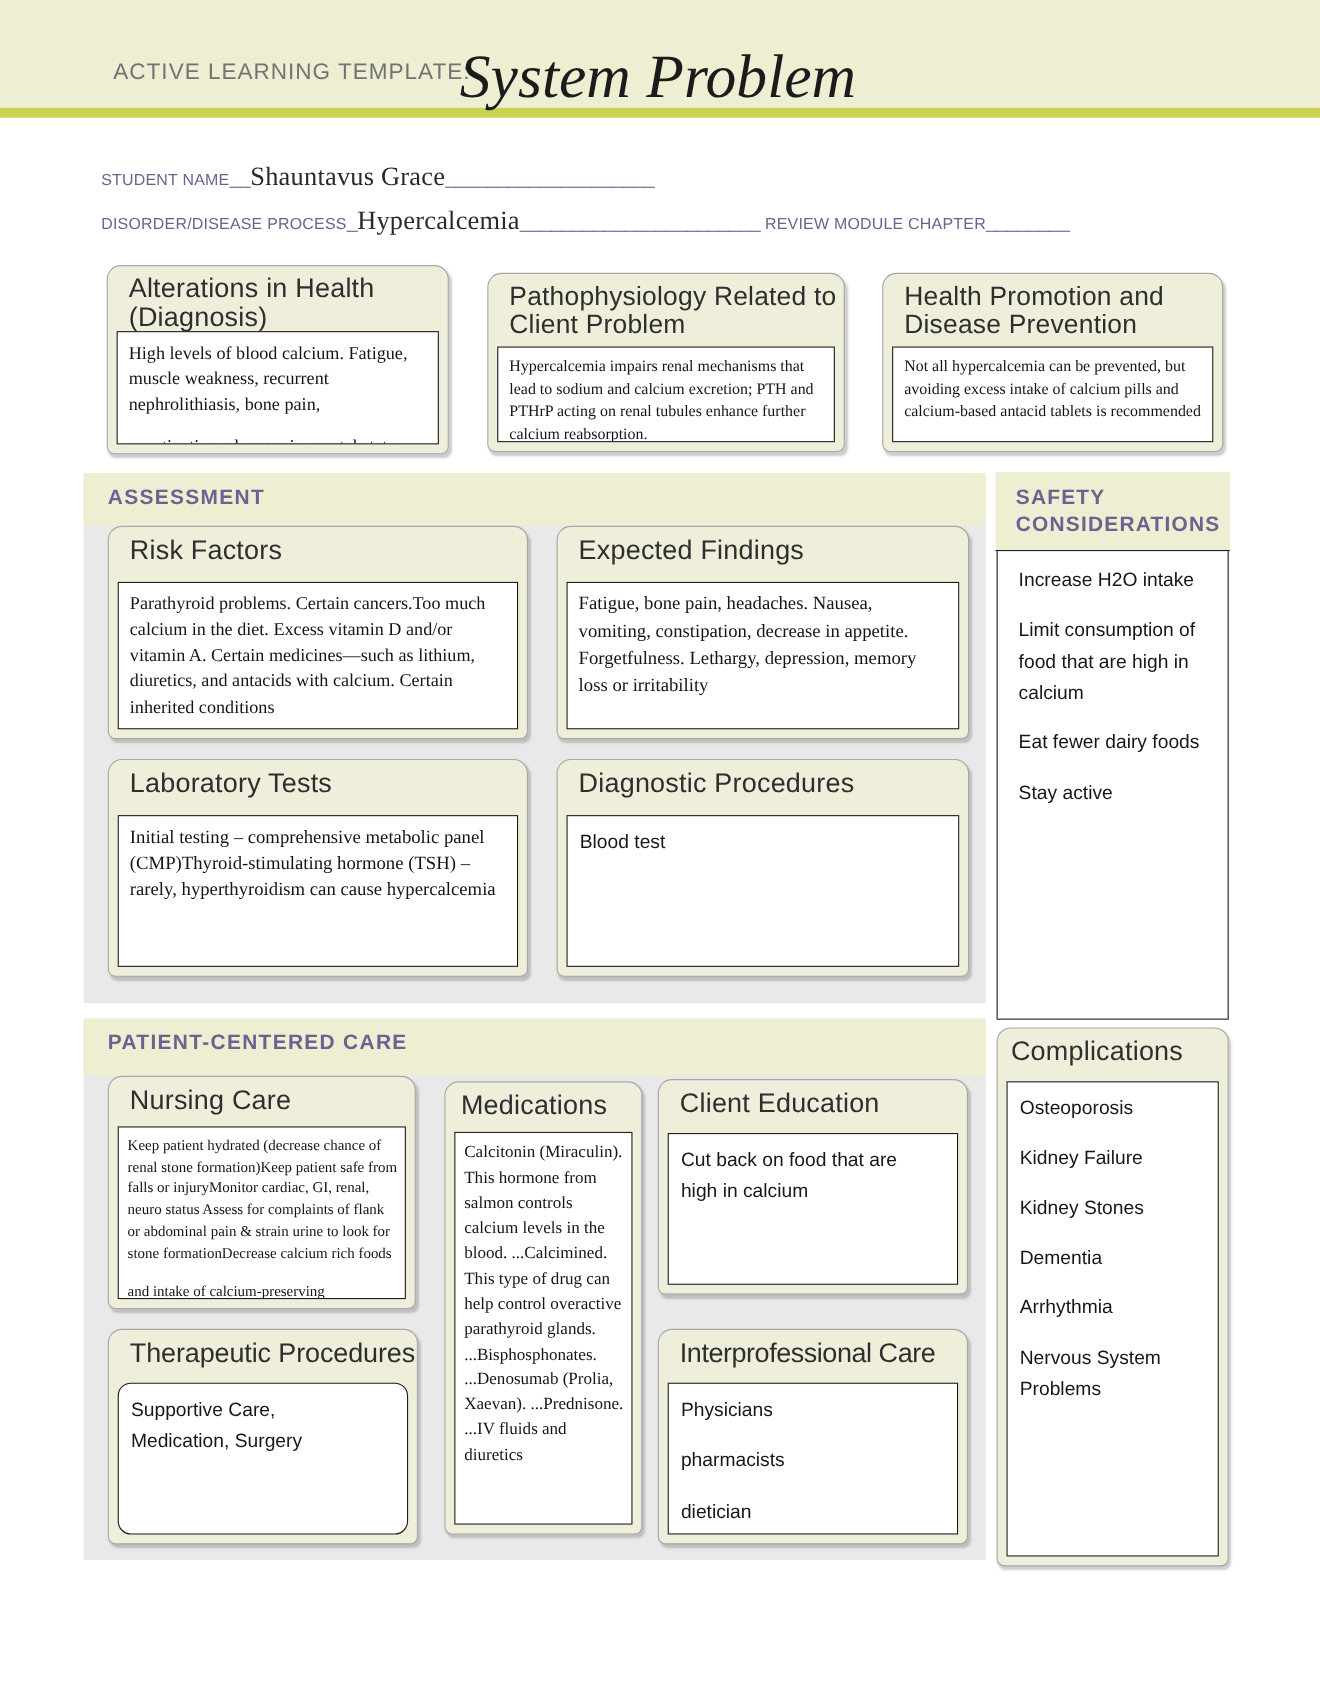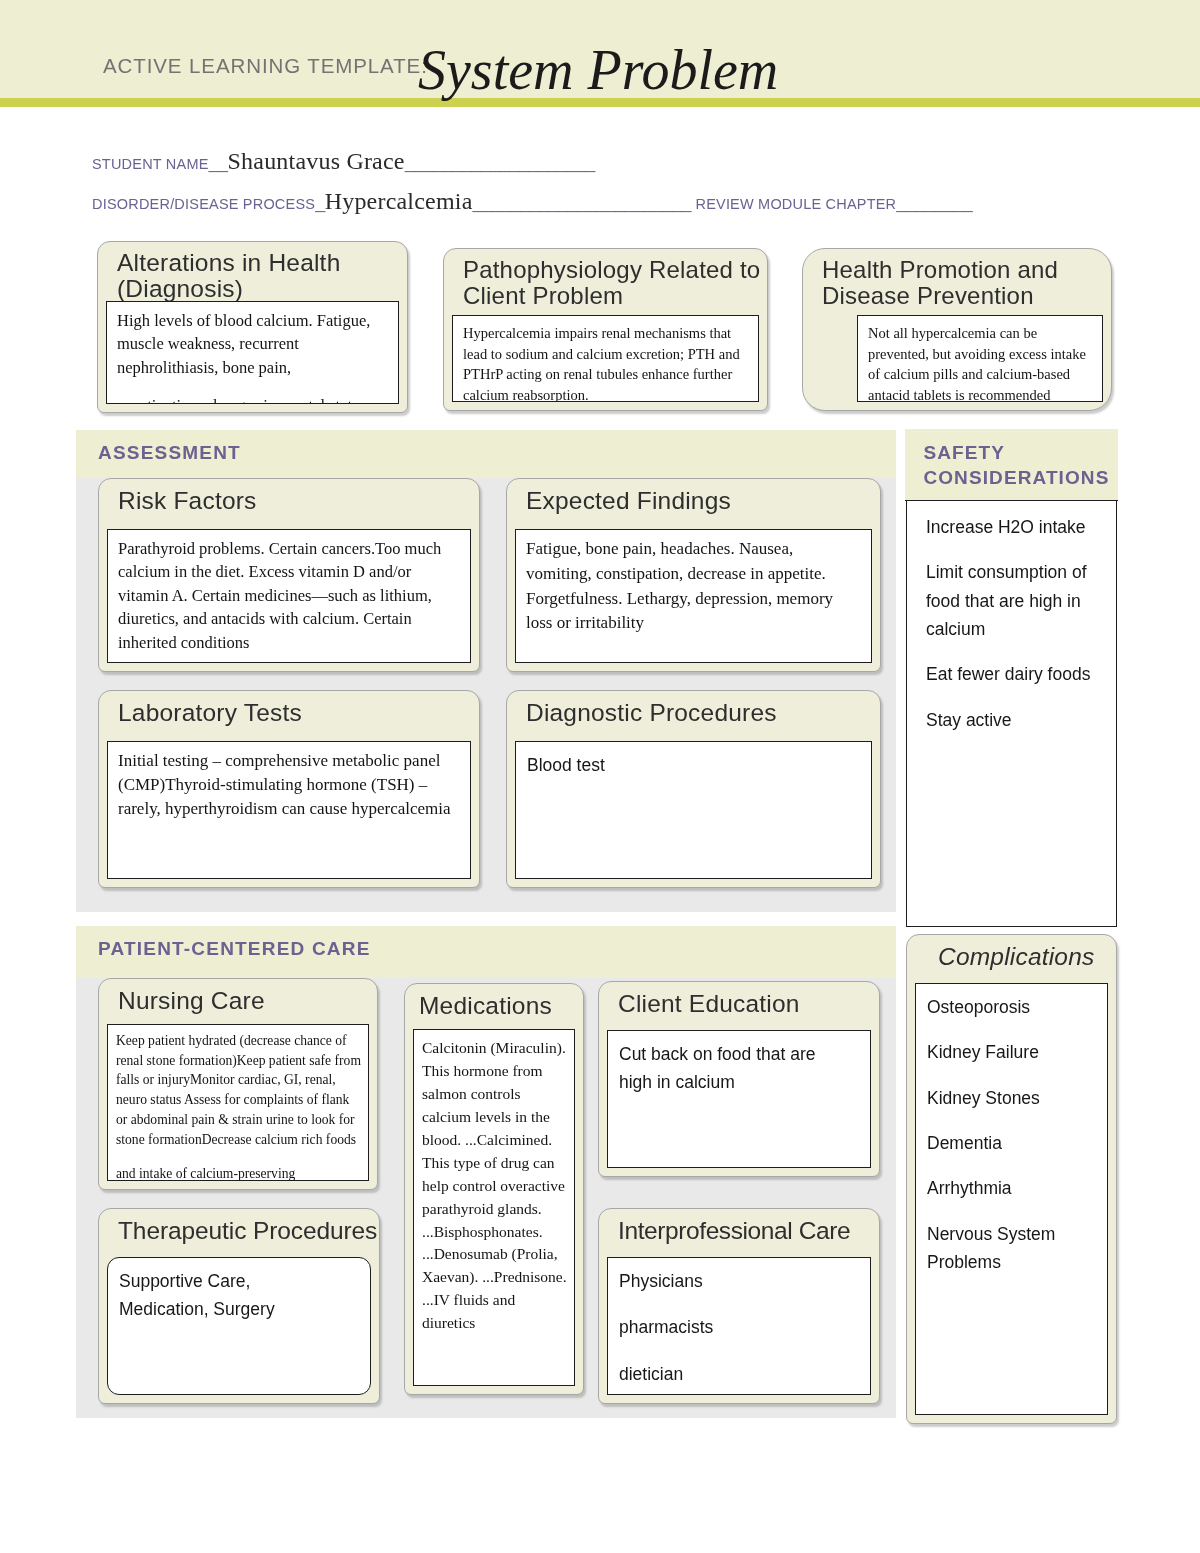--- a/index.html
+++ b/index.html
@@ -123,22 +123,22 @@
     padding: 9px 28px 4px 11px;
   }
   .body-sans p, .body-serif p { margin: 0 0 14px 0; }
   .body-sans p:last-child, .body-serif p:last-child { margin-bottom: 0; margin-top: 15px; }
 
   
   #card-alterations { left: 97px; top: 241px; width: 311px; height: 172px; }
   #card-alterations .card-body { top: 59px; }
   #card-patho { left: 443px; top: 248px; width: 325px; height: 163px; }
   #card-patho .card-body { top: 66px; }
-  #card-health { left: 802px; top: 248px; width: 310px; height: 163px; border-radius: 23px; }
-  #card-health .card-body { top: 66px; margin-left: 46px; }
+  #card-health { left: 802px; top: 248px; width: 310px; height: 163px; }
+  #card-health .card-body { top: 66px; }
 
   #card-patho .card-title, #card-health .card-title { font-size: 24px; }
   #card-patho .body-serif, #card-health .body-serif { font-size: 14.5px; line-height: 1.42; }
 
   
   .panel {
     position: absolute;
     box-sizing: border-box;
     background: #e9e9e9;
   }
@@ -182,21 +182,21 @@
     font-size: 17.5px;
     line-height: 1.62;
     color: #171717;
     padding: 12px 10px 0 19px;
   }
   #panel-safety .safety-body p { margin: 0 0 17px 0; }
 
   #card-complications {
     left: 906px; top: 934px; width: 211px; height: 490px;
   }
-  #card-complications .card-title { font-size: 24.5px; padding-left: 31px; font-style: italic; }
+  #card-complications .card-title { font-size: 24.5px; padding-left: 12px; }
   #card-complications .card-body { top: 48px; }
   #card-complications .body-sans p { margin: 0 0 17px 0; }
   #card-complications .comp-tight { margin-bottom: 0 !important; }
 
   
   #card-risk { left: 98px; top: 478px; width: 382px; height: 194px; }
   #card-risk .card-body { top: 50px; }
   #card-expected { left: 506px; top: 478px; width: 375px; height: 194px; }
   #card-expected .card-body { top: 50px; }
   #card-lab { left: 98px; top: 690px; width: 382px; height: 198px; }

